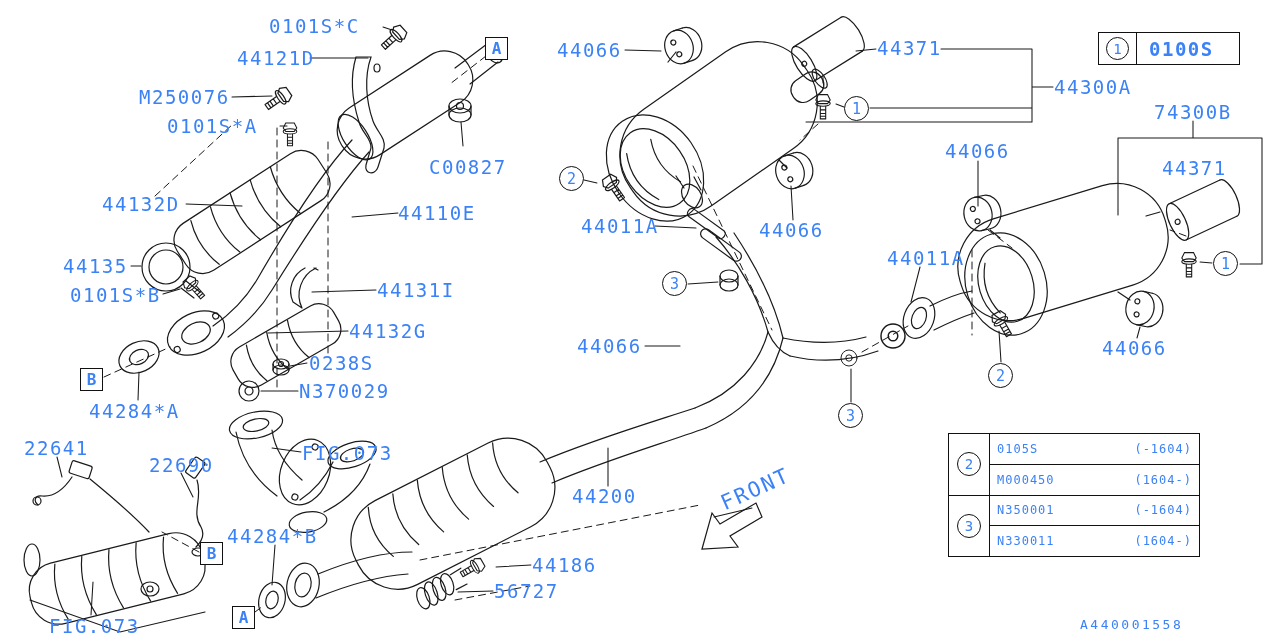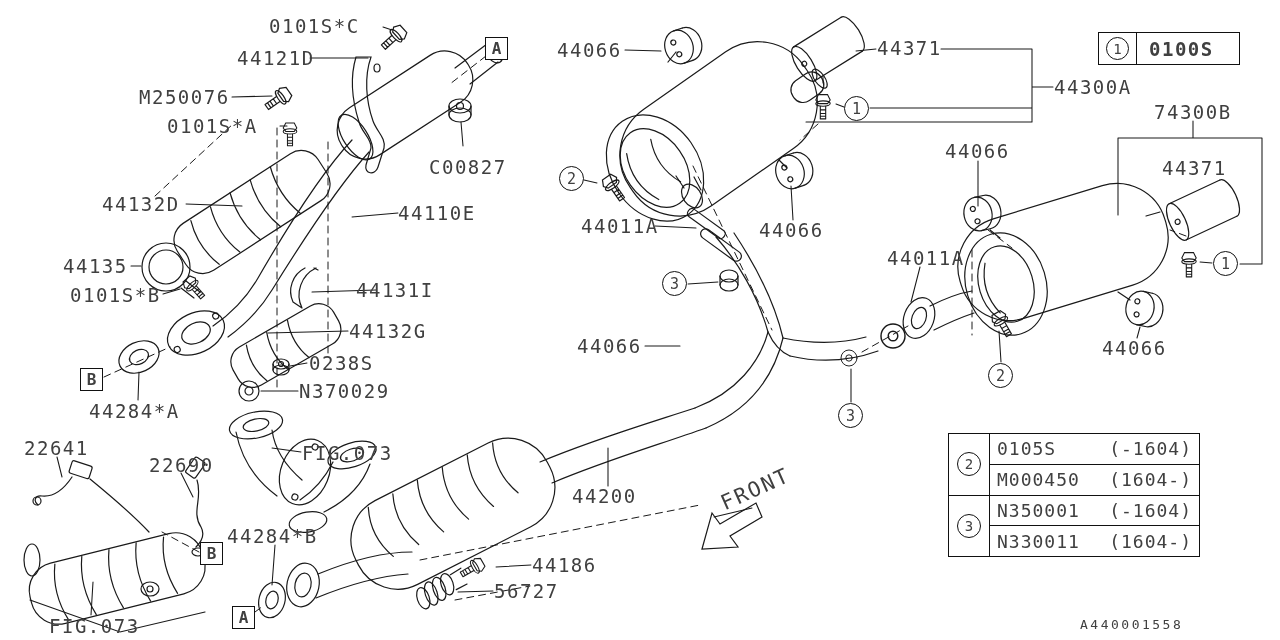--- a/index.html
+++ b/index.html
@@ -1,17 +1,17 @@
 <!DOCTYPE html>
 <html><head>
 <meta charset="utf-8">
 <style>
   html,body{margin:0;padding:0;background:#fff;}
   .stage{position:relative;width:1280px;height:640px;background:#ffffff;overflow:hidden;
-         font-family:"DejaVu Sans Mono","Liberation Mono",monospace;color:#404040;}
+         font-family:"DejaVu Sans Mono","Liberation Mono",monospace;color:#3b82f6;}
   svg.art{position:absolute;left:0;top:0;}
   svg.art *{stroke:#1a1a1a;fill:none;stroke-width:1.2px;stroke-linecap:round;}
   svg.art .ld{stroke-width:1.05px;}
   svg.art .dash{stroke-dasharray:7 5;stroke-width:1px;}
   .lbl{position:absolute;font-size:19px;line-height:19px;letter-spacing:1.5px;white-space:nowrap;}
   .circ{position:absolute;width:25px;height:25px;box-sizing:border-box;border:1.6px solid #111;
         border-radius:50%;display:flex;align-items:center;justify-content:center;font-size:15px;background:#fff;}
   .vbox{position:absolute;width:23px;height:23px;box-sizing:border-box;border:1.8px solid #111;
         display:flex;align-items:center;justify-content:center;font-size:16px;font-weight:bold;background:#fff;}
   .legend1{position:absolute;left:1098px;top:32px;width:142px;height:33px;box-sizing:border-box;
@@ -23,21 +23,21 @@
   .apptable{position:absolute;left:948px;top:433px;width:252px;height:124px;box-sizing:border-box;
             border:1.7px solid #111;display:flex;background:#fff;}
   .at-numcol{width:40px;border-right:1.5px solid #111;display:flex;flex-direction:column;}
   .at-numcell{flex:1;display:flex;align-items:center;justify-content:center;}
   .at-numcell + .at-numcell{border-top:1.5px solid #111;}
   .ccirc{width:24px;height:24px;box-sizing:border-box;border:1.4px solid #111;border-radius:50%;
          display:flex;align-items:center;justify-content:center;font-size:14px;}
   .at-rows{flex:1;display:flex;flex-direction:column;}
   .at-row{flex:1;display:flex;align-items:center;justify-content:space-between;padding:0 7px;}
   .at-row + .at-row{border-top:1.5px solid #111;}
-  .at-row .code,.at-row .range{font-size:18px;letter-spacing:1px;}
+  .at-row .code,.at-row .range{font-size:12px;letter-spacing:1px;}
   .front{position:absolute;left:722px;top:492px;font-size:21px;letter-spacing:2px;
          transform:rotate(-24deg);transform-origin:left center;}
   .dnum{position:absolute;left:1080px;top:617px;font-size:13px;letter-spacing:2.5px;}
 </style>
 </head>
 <body>
 
 <div class="stage">
 
   <svg class="art" width="1280" height="640" viewBox="0 0 1280 640">
@@ -277,21 +277,21 @@
 
   <div class="lbl" style="left:269px;top:17px">0101S*C</div>
   <div class="lbl" style="left:237px;top:49px">44121D</div>
   <div class="lbl" style="left:139px;top:88px">M250076</div>
   <div class="lbl" style="left:167px;top:117px">0101S*A</div>
   <div class="lbl" style="left:429px;top:158px">C00827</div>
   <div class="lbl" style="left:102px;top:195px">44132D</div>
   <div class="lbl" style="left:398px;top:204px">44110E</div>
   <div class="lbl" style="left:63px;top:257px">44135</div>
   <div class="lbl" style="left:70px;top:286px">0101S*B</div>
-  <div class="lbl" style="left:356px;top:281px">44131I</div>
+  <div class="lbl" style="left:377px;top:281px">44131I</div>
   <div class="lbl" style="left:349px;top:322px">44132G</div>
   <div class="lbl" style="left:309px;top:354px">0238S</div>
   <div class="lbl" style="left:299px;top:382px">N370029</div>
   <div class="lbl" style="left:89px;top:402px">44284*A</div>
   <div class="lbl" style="left:24px;top:439px">22641</div>
   <div class="lbl" style="left:149px;top:456px">22690</div>
   <div class="lbl" style="left:302px;top:444px">FIG.073</div>
   <div class="lbl" style="left:227px;top:527px">44284*B</div>
   <div class="lbl" style="left:49px;top:617px">FIG.073</div>
   <div class="lbl" style="left:557px;top:41px">44066</div>

